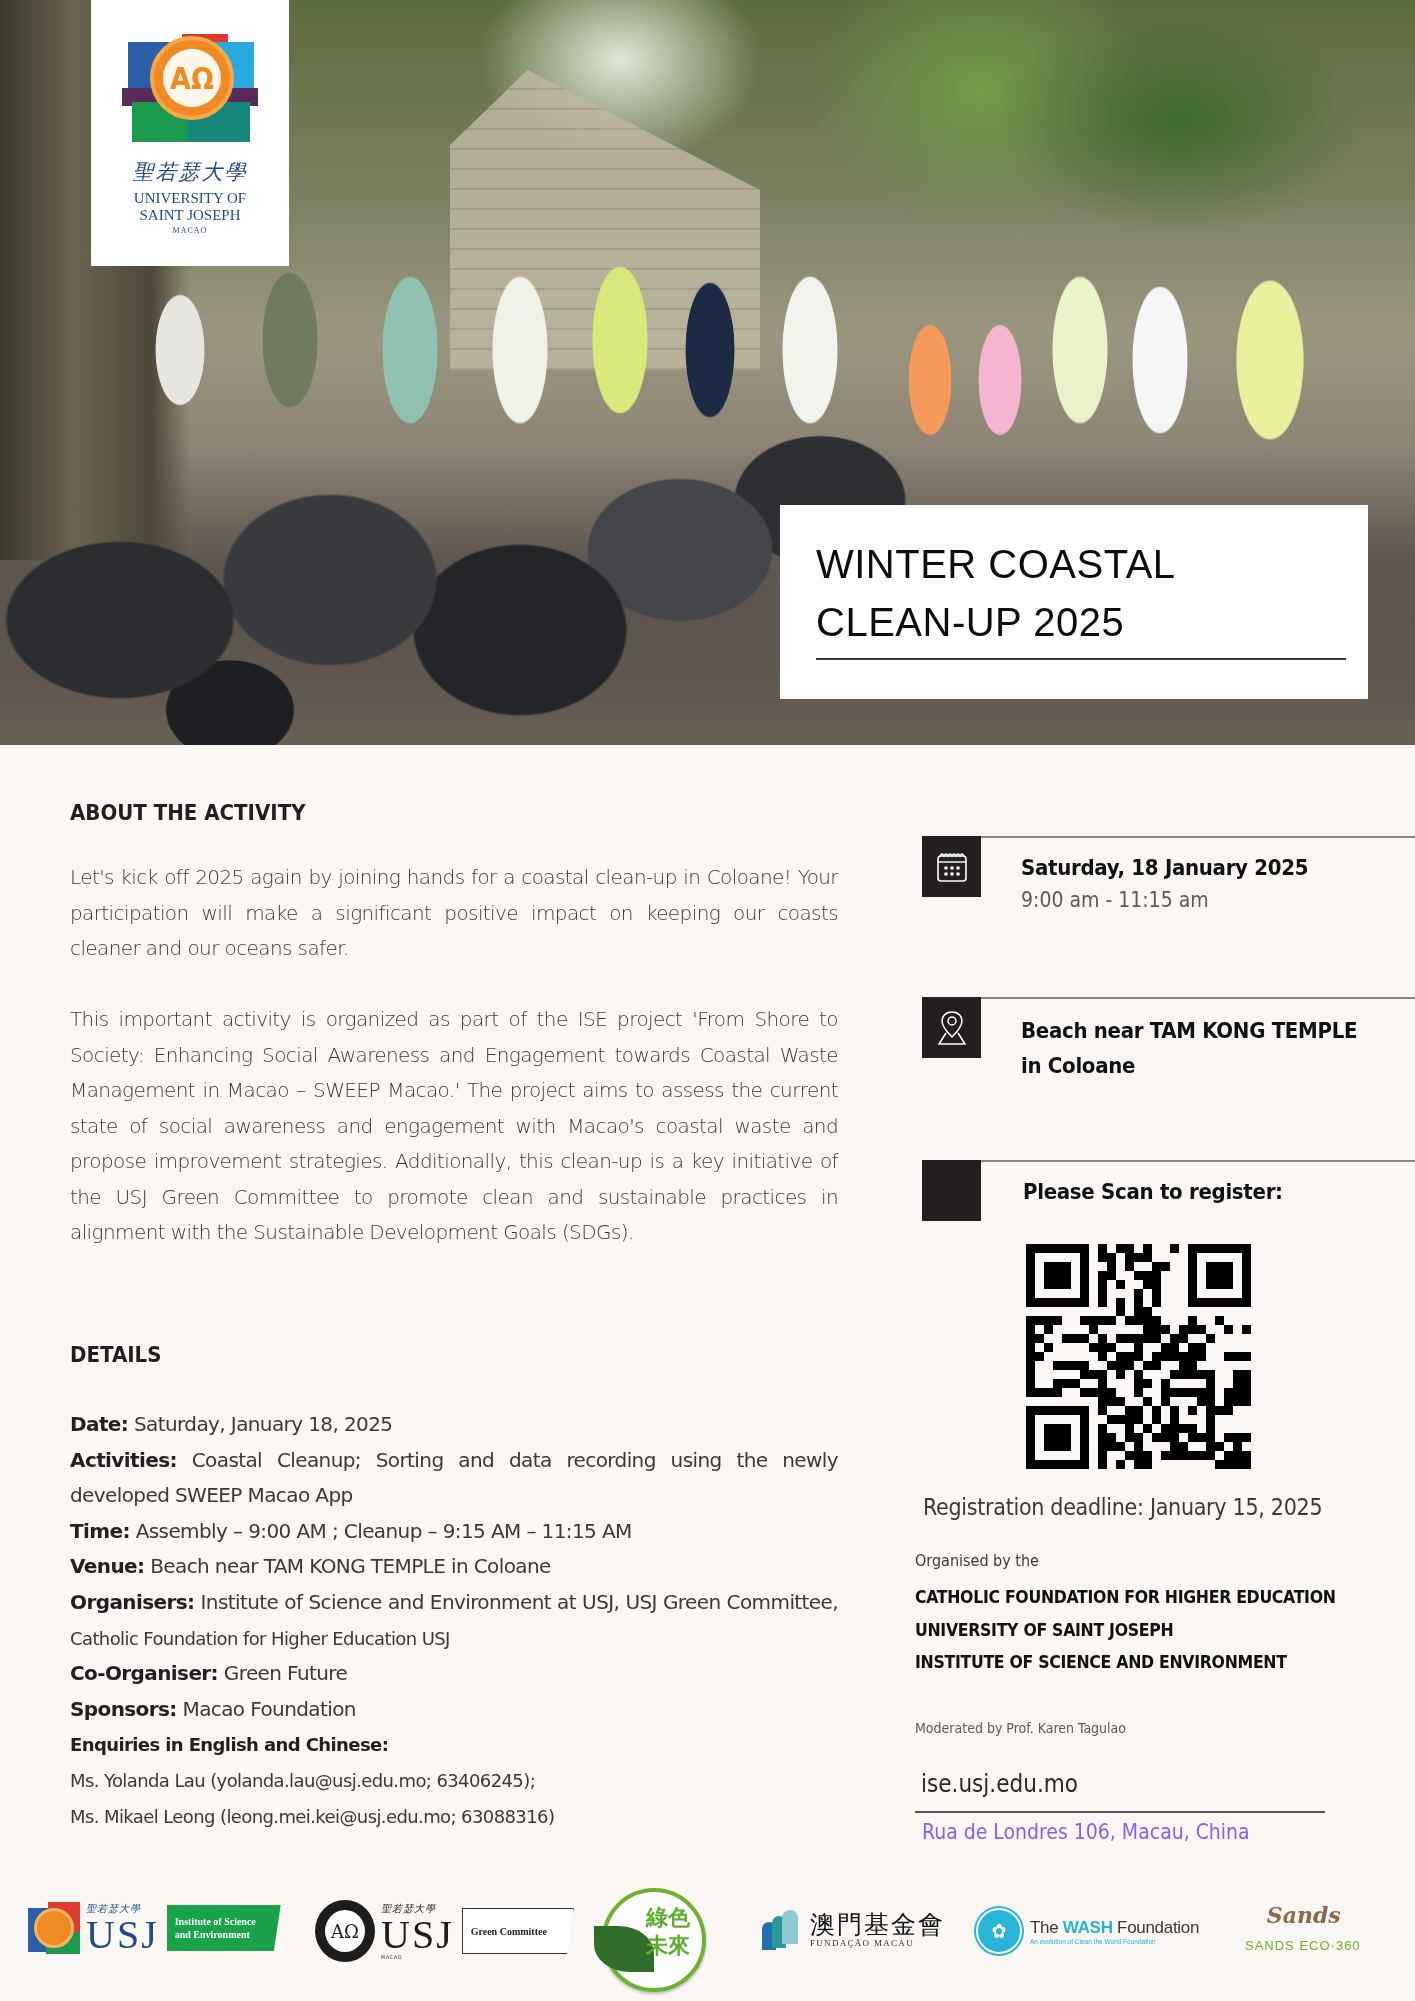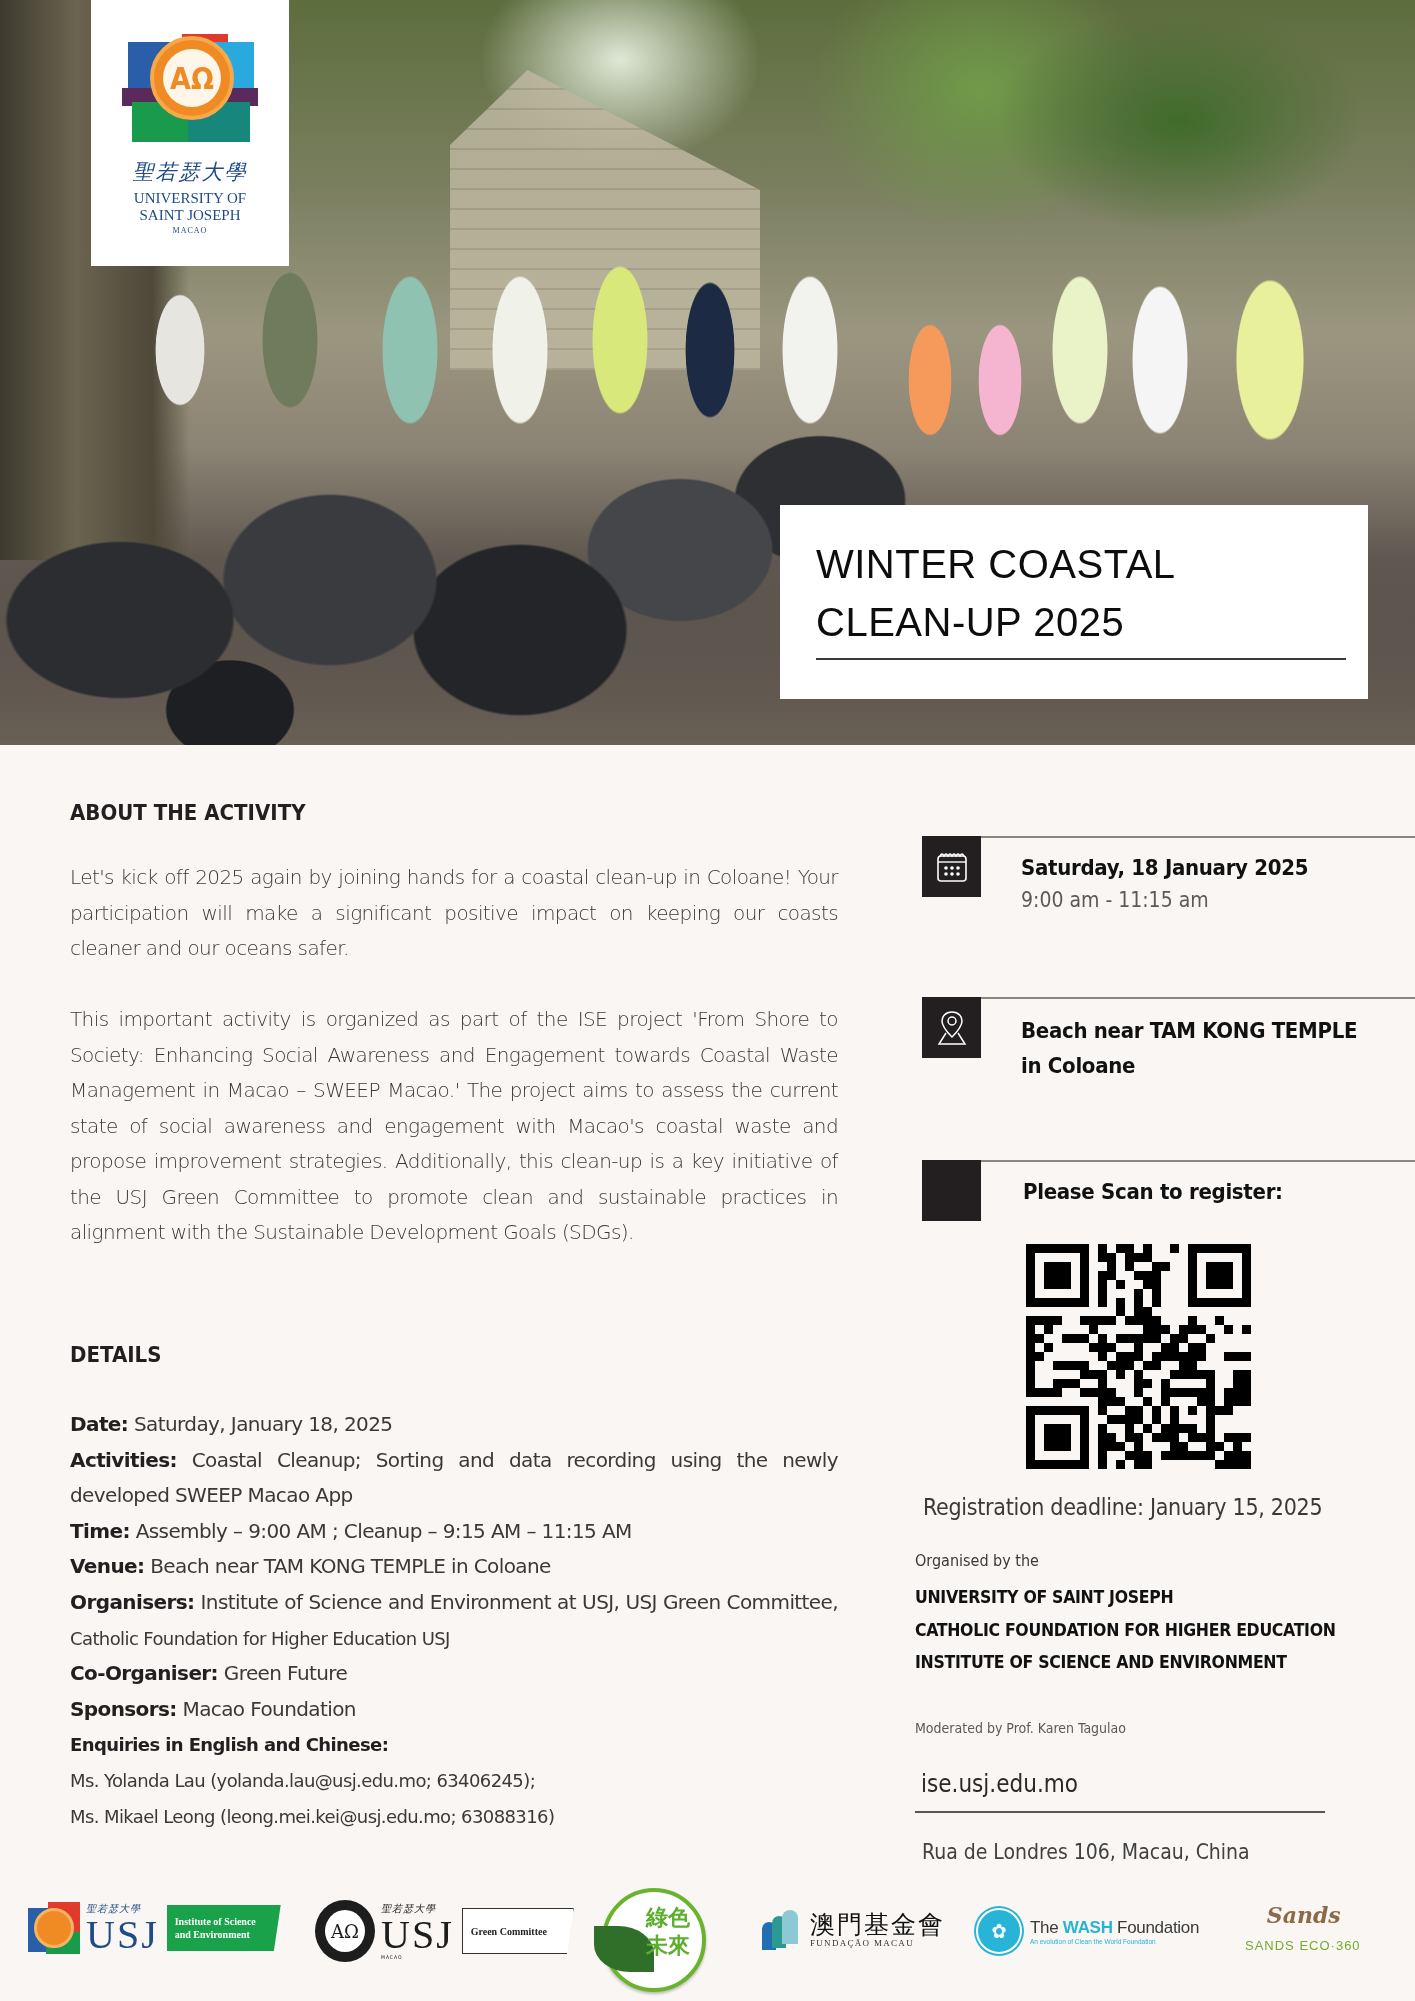--- a/index.html
+++ b/index.html
@@ -99,21 +99,21 @@
   .card-loc .card-title { top: 16px; line-height: 35px; }
   .card-reg .card-title { top: 14px; left: 101px; }
 
   .qr { position: absolute; left: 1026px; top: 1244px; width: 225px; height: 225px; }
   .deadline { position: absolute; left: 923px; top: 1494px; font-size: 23px; color: #3b3838; letter-spacing: -0.3px; }
   .org-label { position: absolute; left: 915px; top: 1551px; font-size: 16px; color: #3b3838; }
   .org-list { position: absolute; left: 915px; top: 1581px; font-weight: bold; font-size: 17.5px; line-height: 32.5px; color: #111; letter-spacing: -0.3px; }
   .moderated { position: absolute; left: 915px; top: 1720px; font-size: 14px; color: #5c5959; }
   .website { position: absolute; left: 921px; top: 1770px; font-size: 24px; color: #2b2828; }
   .web-rule { position: absolute; left: 915px; top: 1811px; width: 410px; height: 2px; background: #5a5656; }
-  .address { position: absolute; left: 922px; top: 1820px; font-size: 21px; color: #404040; margin-top: 20px; }
+  .address { position: absolute; left: 922px; top: 1820px; font-size: 21px; color: #8b5cf6; }
 
   
   .footer { position: absolute; left: 0; top: 1880px; width: 1415px; height: 110px; }
   .flogo { position: absolute; display: flex; align-items: center; }
   .usj1 { left: 28px; top: 22px; }
   .mini-emblem { width: 52px; height: 52px; position: relative; }
   .mini-emblem .a { position: absolute; left: 0; top: 6px; width: 32px; height: 44px; background: #2a5ea8; }
   .mini-emblem .b { position: absolute; left: 20px; top: 0; width: 32px; height: 30px; background: #e03a2f; }
   .mini-emblem .c { position: absolute; left: 18px; top: 30px; width: 34px; height: 22px; background: #1a9a4c; }
   .mini-emblem .d { position: absolute; left: 6px; top: 6px; width: 40px; height: 40px; border-radius: 50%; background: #f08a24; border: 3px solid #f7b460; }
@@ -285,22 +285,22 @@
     M8 21h2v1h-2z M11 21h2v1h-2z M14 21h3v1h-3z M18 21h3v1h-3z M22 21h3v1h-3z
     M8 22h3v1h-3z M12 22h1v1h-1z M16 22h2v1h-2z M20 22h2v1h-2z M23 22h1v1h-1z
     M8 23h1v1h-1z M11 23h3v1h-3z M15 23h6v1h-6z M22 23h3v1h-3z
     M8 24h1v1h-1z M10 24h1v1h-1z M12 24h2v1h-2z M21 24h4v1h-4z"></path>
 </svg>
 
 <div class="deadline">Registration deadline: January 15, 2025</div>
 
 <div class="org-label">Organised by the</div>
 <div class="org-list">
+  <div>CATHOLIC FOUNDATION FOR HIGHER EDUCATION</div>
   <div>UNIVERSITY OF SAINT JOSEPH</div>
-  <div>CATHOLIC FOUNDATION FOR HIGHER EDUCATION</div>
   <div>INSTITUTE OF SCIENCE AND ENVIRONMENT</div>
 </div>
 <div class="moderated">Moderated by Prof. Karen Tagulao</div>
 <div class="website">ise.usj.edu.mo</div>
 <div class="web-rule"></div>
 <div class="address">Rua de Londres 106, Macau, China</div>
 
 <div class="footer">
 
   <div class="flogo usj1">

